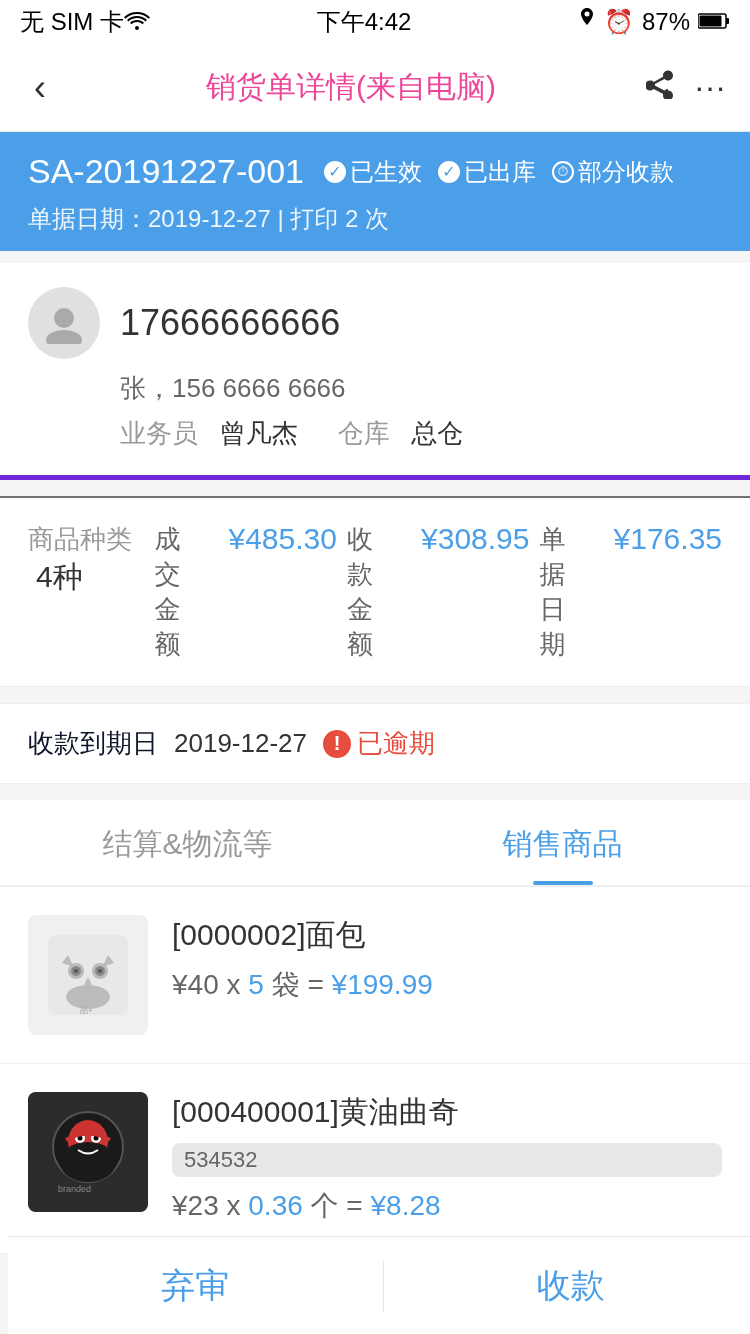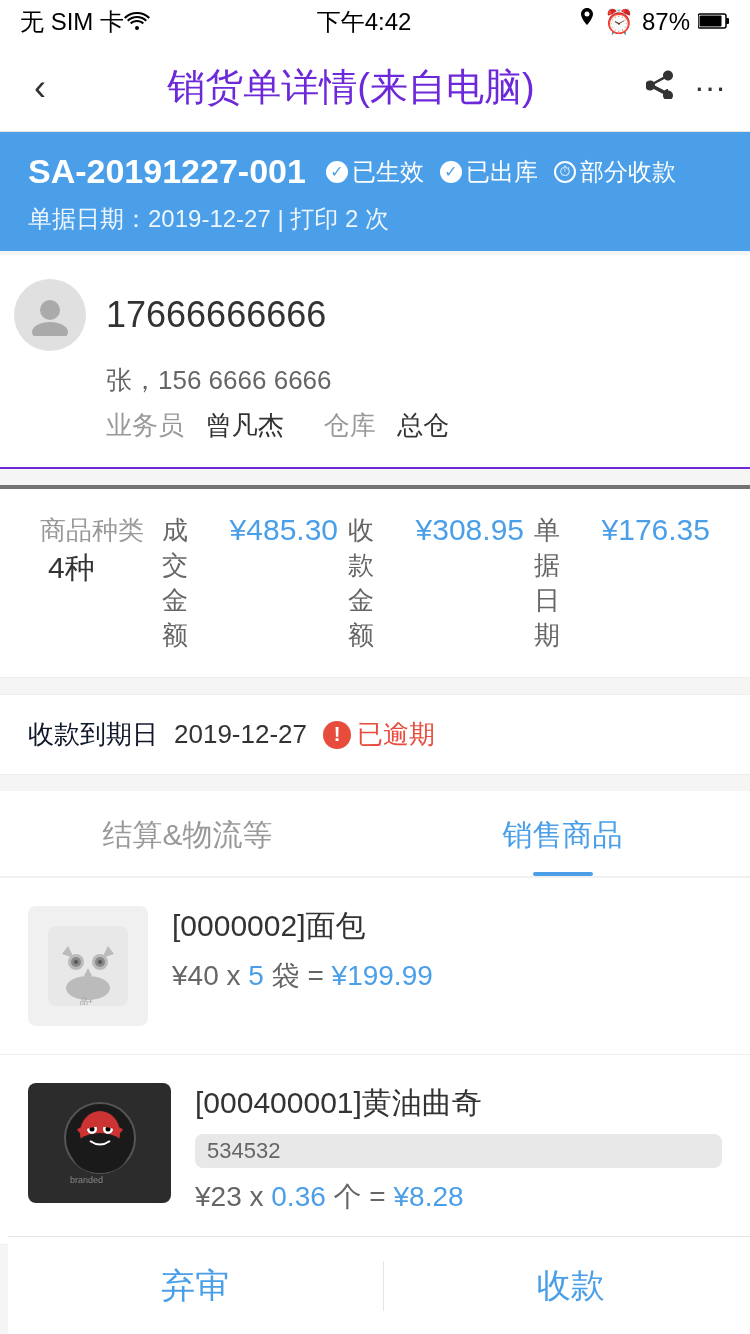--- a/index.html
+++ b/index.html
@@ -39,23 +39,23 @@
     }
     .nav-back {
       font-size: 36px;
       color: #333;
       cursor: pointer;
       padding: 10px;
     }
     .nav-title {
       flex: 1;
       text-align: center;
-      font-size: 38px;
+      font-size: 30px;
       font-weight: 500;
-      color: #6d28d9;
+      color: #ec4899;
     }
     .nav-right {
       display: flex;
       align-items: center;
       gap: 20px;
     }
     .nav-icon {
       font-size: 32px;
       color: #333;
       cursor: pointer;
@@ -68,21 +68,21 @@
       color: #fff;
     }
     .banner-top {
       display: flex;
       align-items: center;
       gap: 20px;
       margin-bottom: 12px;
     }
     .order-id {
       font-size: 34px;
-      font-weight: bold;
+      font-weight: normal;
       color: #fff;
     }
     .status-badges {
       display: flex;
       gap: 16px;
       align-items: center;
     }
     .badge {
       display: flex;
       align-items: center;
@@ -102,23 +102,23 @@
     .badge-check { background: #fff; color: #4a9fe8; }
     .badge-clock { border: 2px solid #fff; color: #fff; font-size: 14px; }
     .banner-sub {
       font-size: 24px;
       color: rgba(255,255,255,0.9);
     }
 
     
     .customer-section {
       background: #fff;
-      padding: 24px 14px;
-      margin-top: 4px;
-      border-bottom: 2px solid #6d28d9;
+      padding: 24px 28px;
+      margin-top: 12px;
+      border-bottom: 5px solid #6d28d9;
     }
     .customer-row {
       display: flex;
       align-items: center;
       gap: 20px;
       margin-bottom: 12px;
     }
     .avatar {
       width: 72px;
       height: 72px;
@@ -147,23 +147,23 @@
       padding-left: 92px;
       font-size: 26px;
       color: #666;
     }
     .meta-label { color: #999; }
     .meta-value { color: #333; }
 
     
     .summary-section {
       background: #fff;
-      padding: 24px 40px;
+      padding: 24px 28px;
       margin-top: 16px;
-      border-top: 4px solid #737373;
+      border-top: 2px solid #737373;
       border-bottom: 1px solid #eee;
     }
     .summary-grid {
       display: flex;
       justify-content: space-between;
       align-items: flex-start;
     }
     .summary-left {
       display: flex;
       flex-direction: column;
@@ -323,21 +323,21 @@
     .bottom-divider {
       width: 1px;
       height: 50px;
       background: #e5e5e5;
     }
 
     
     .product2-thumb {
       background: #2c2c2c;
       border-radius: 8px;
-      width: 143px;
+      width: 120px;
       height: 120px;
     }
   </style>
 </head>
 <body>
 
 <div class="status-bar">
   <div class="status-left">
     <span>无 SIM 卡</span>
     <span>

